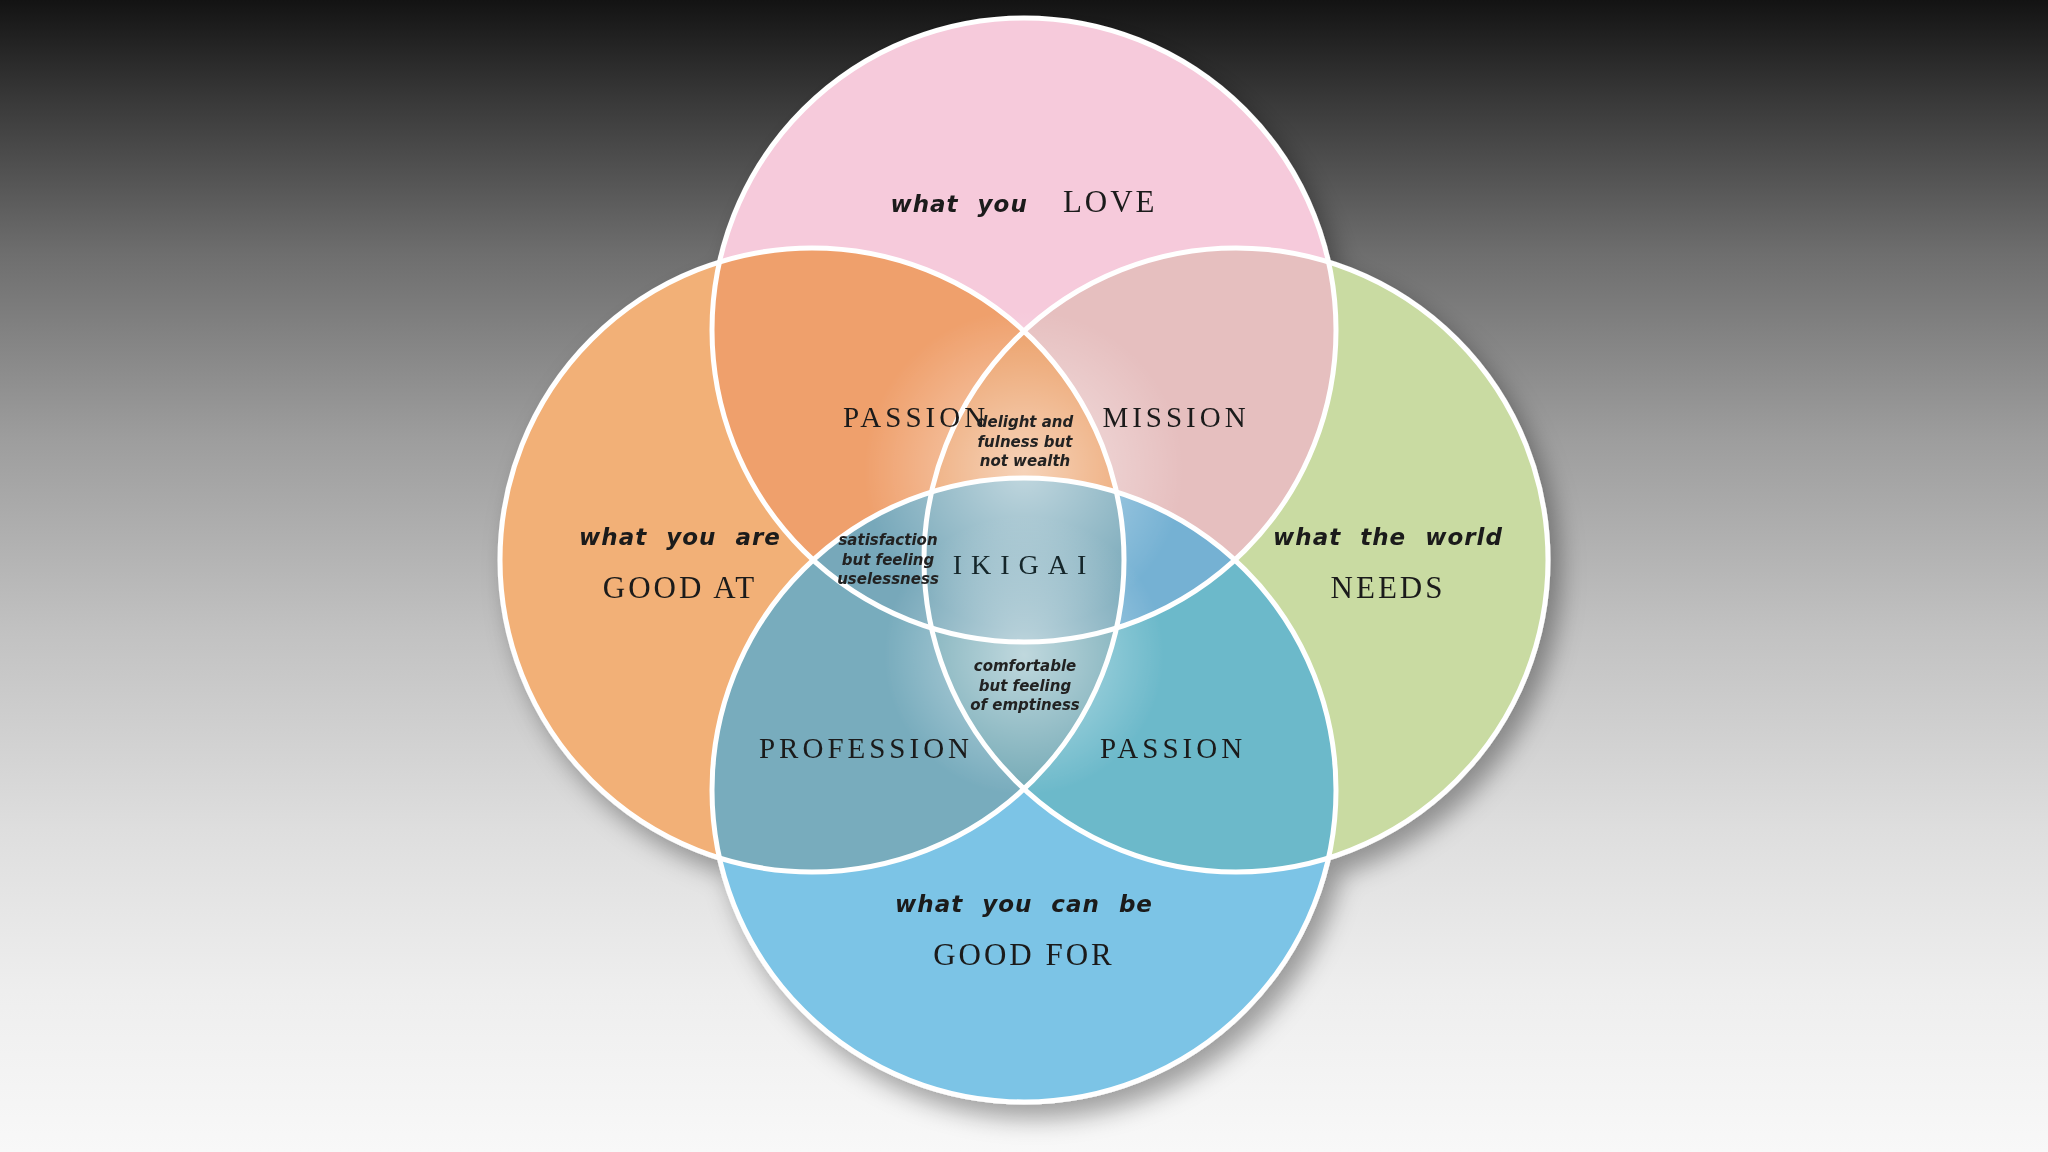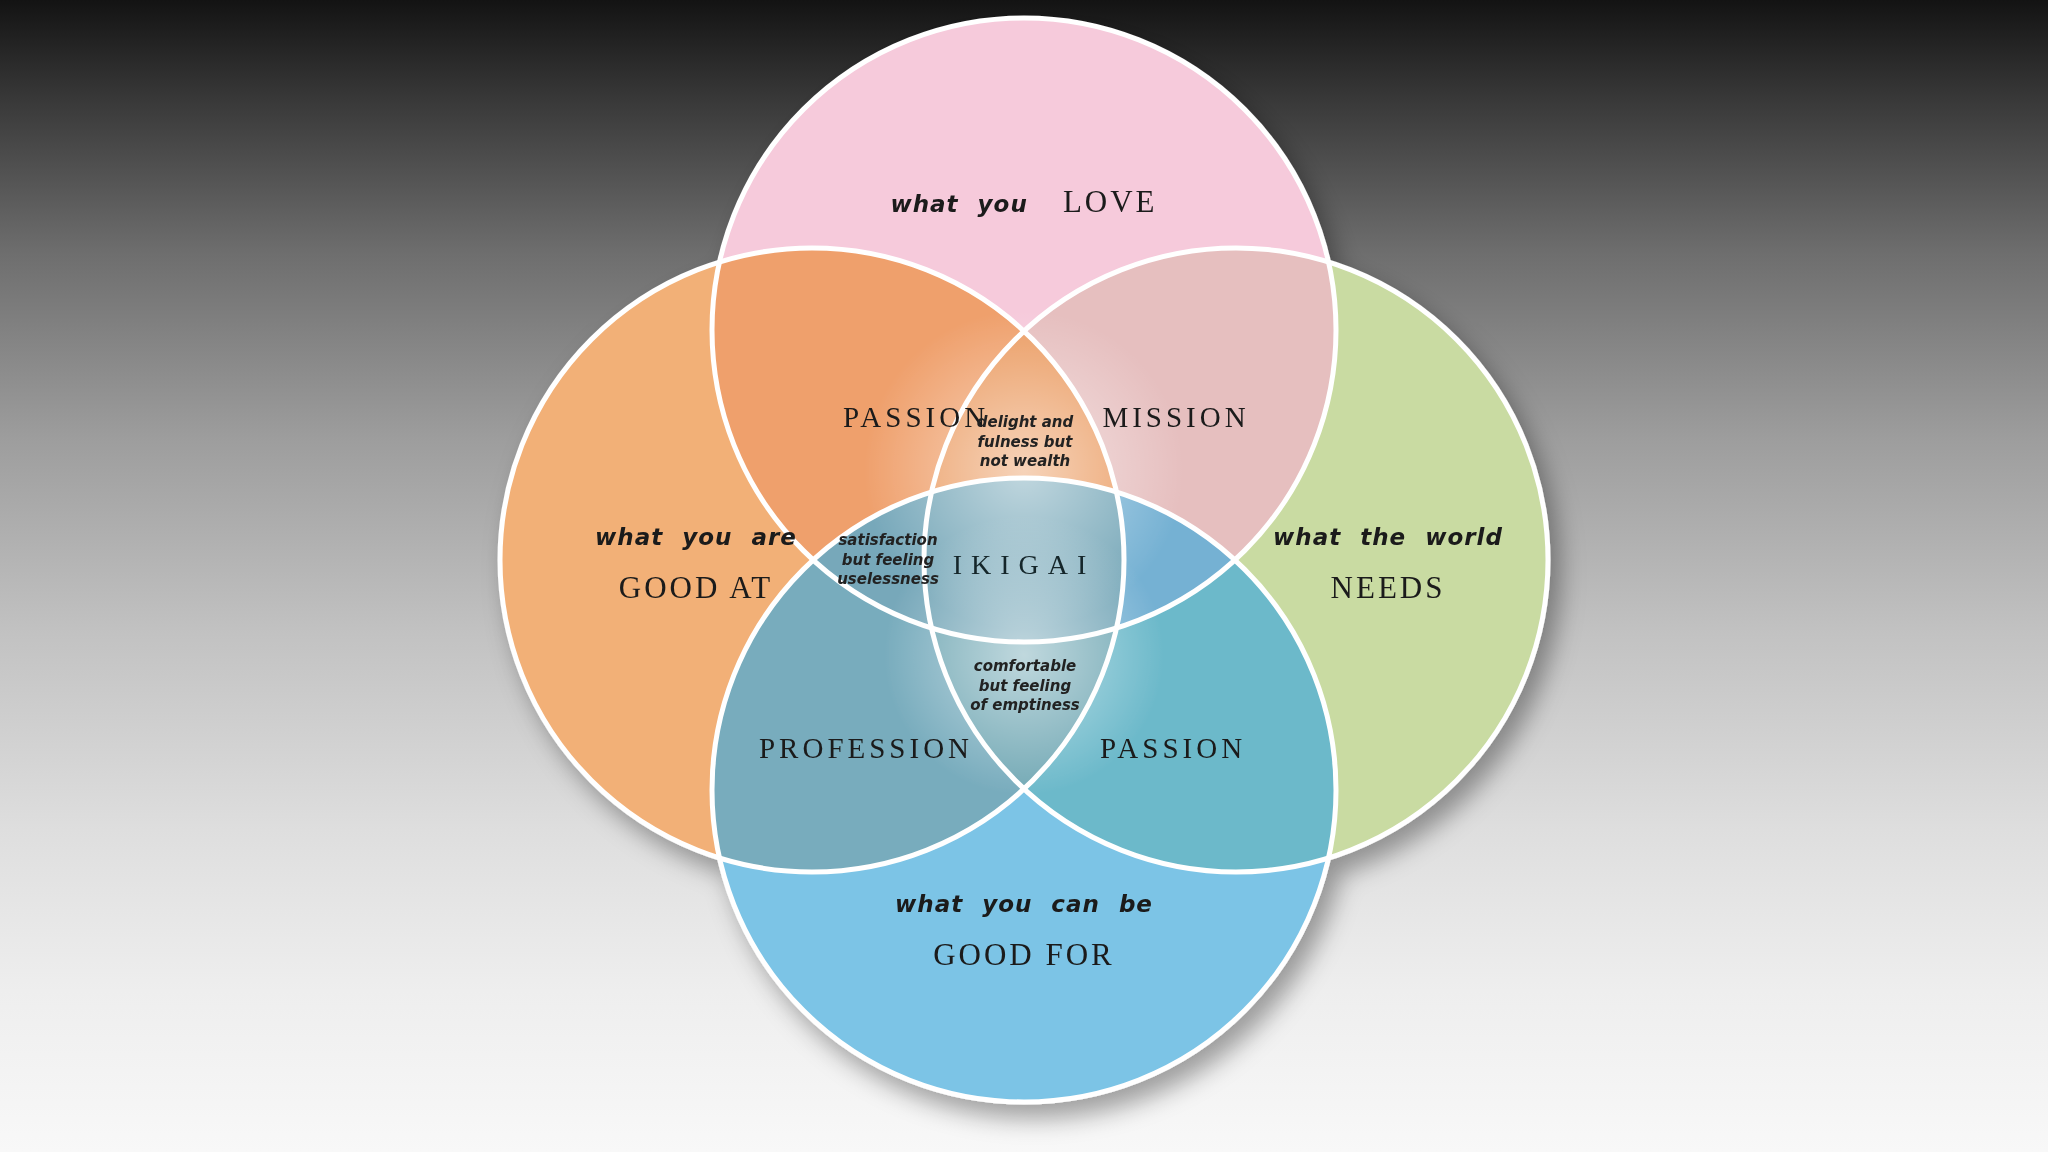--- a/index.html
+++ b/index.html
@@ -126,21 +126,21 @@
       <circle cx="1236" cy="560" r="312" fill="none" stroke="#ffffff" stroke-width="5"></circle>
       <circle cx="1024" cy="790" r="312" fill="none" stroke="#ffffff" stroke-width="5"></circle>
     </g>
   </svg>
 
   <div class="label one-line" style="left:1024px; top:202px;">
     <span class="script">what you</span>
     <span class="caps">LOVE</span>
   </div>
 
-  <div class="label two-line" style="left:696px; top:565px;">
+  <div class="label two-line" style="left:680px; top:565px;">
     <span class="script">what you are</span>
     <span class="caps">GOOD AT</span>
   </div>
 
   <div class="label two-line" style="left:1388px; top:565px;">
     <span class="script">what the world</span>
     <span class="caps">NEEDS</span>
   </div>
 
   <div class="label two-line" style="left:1024px; top:932px;">

